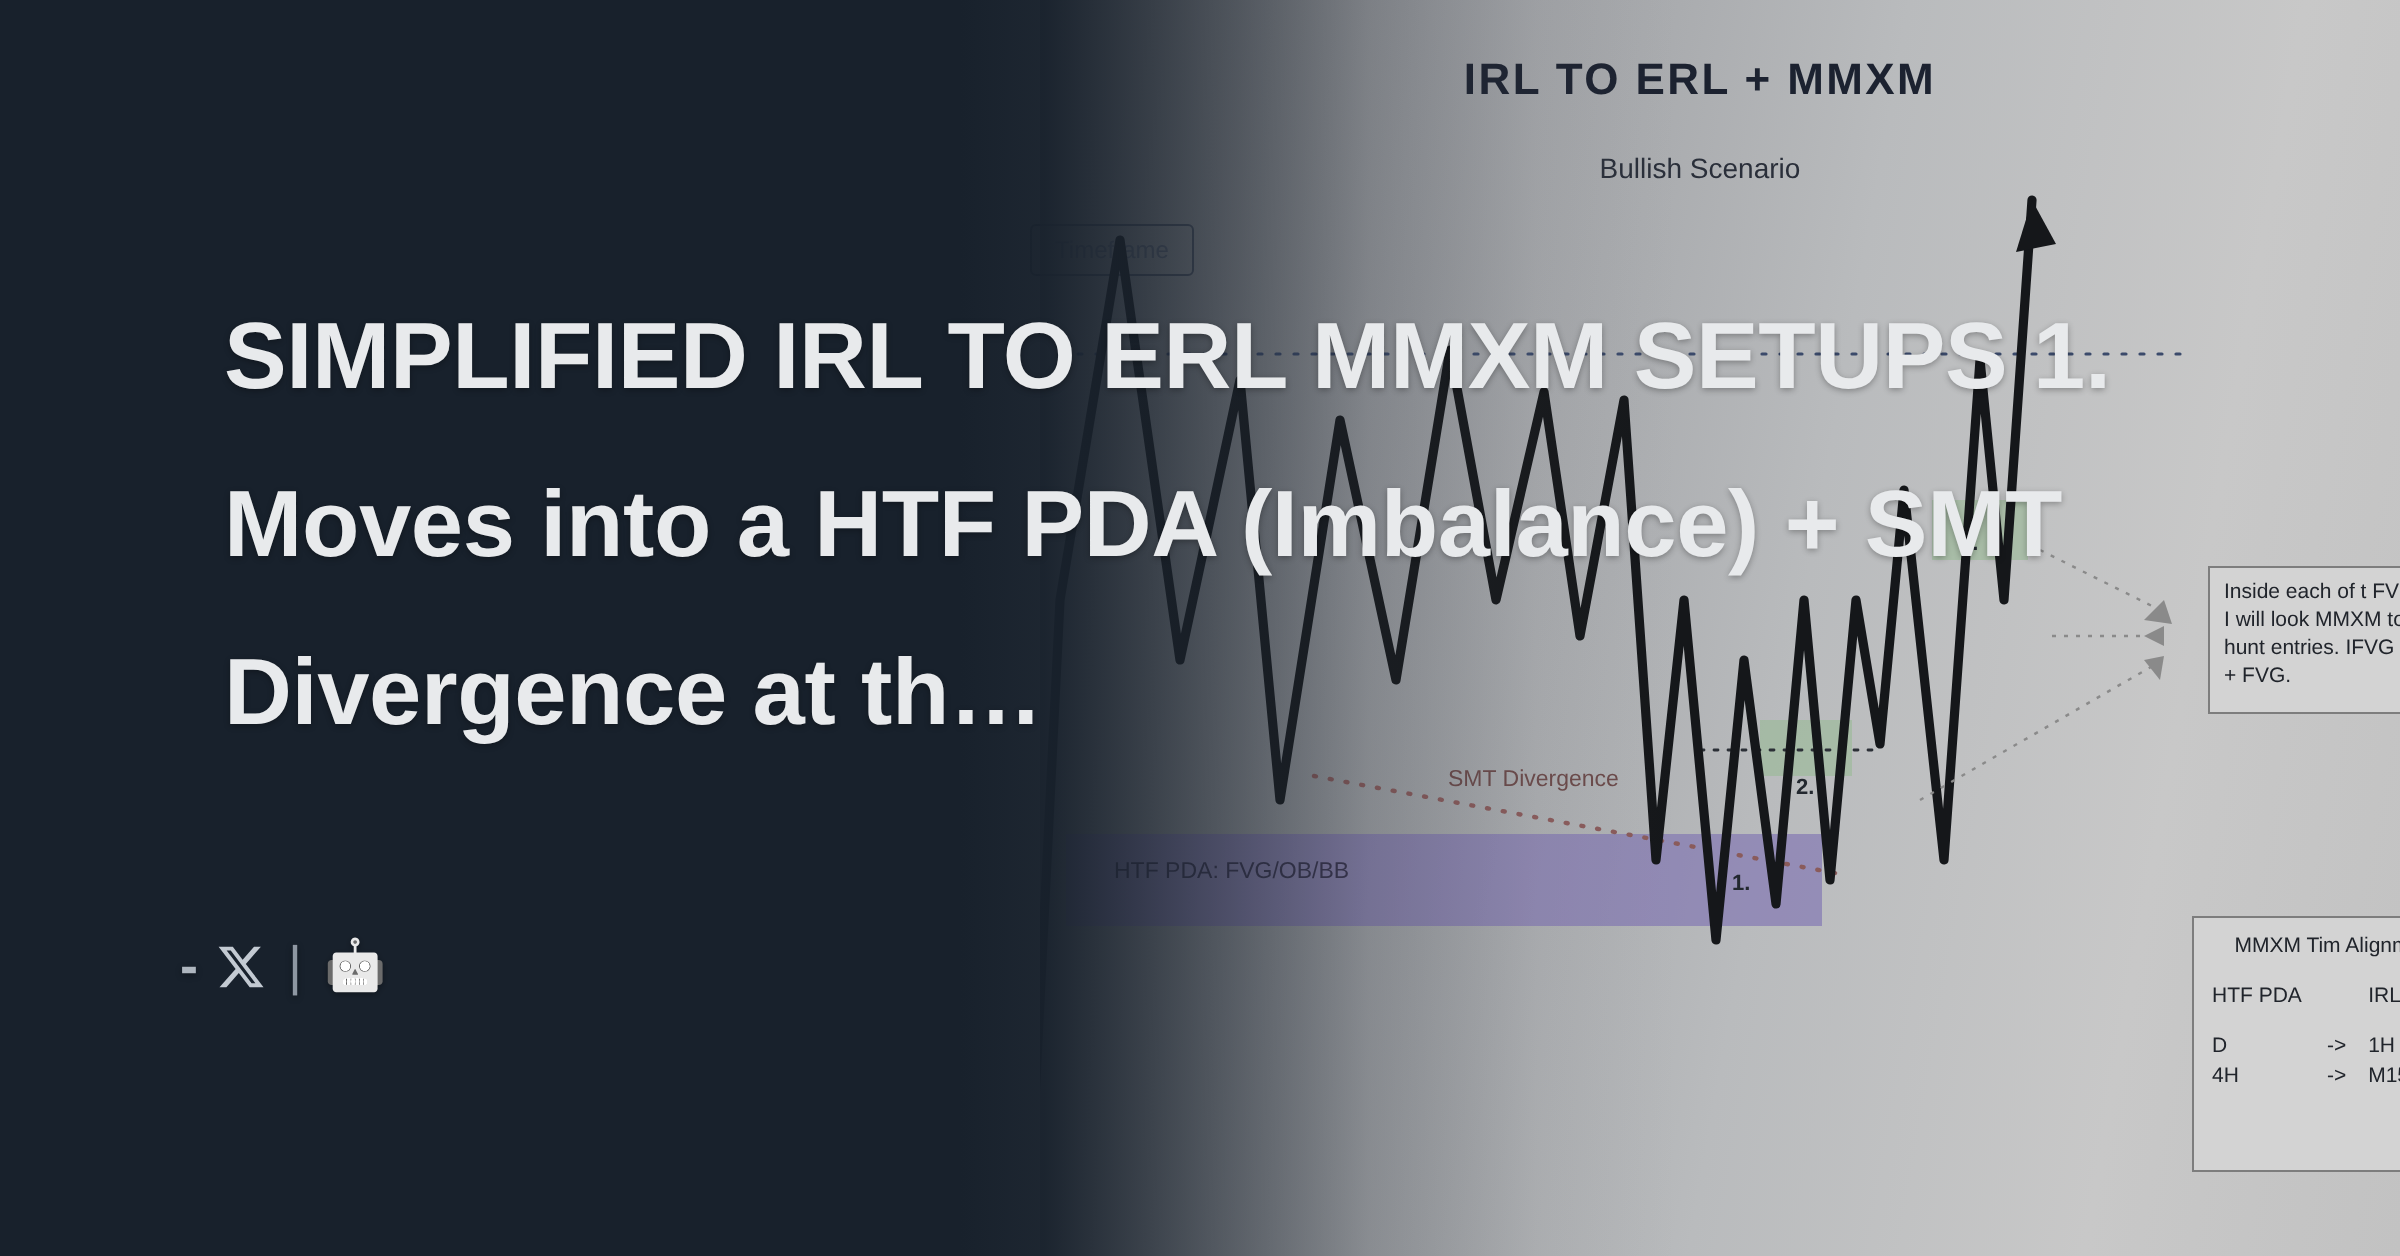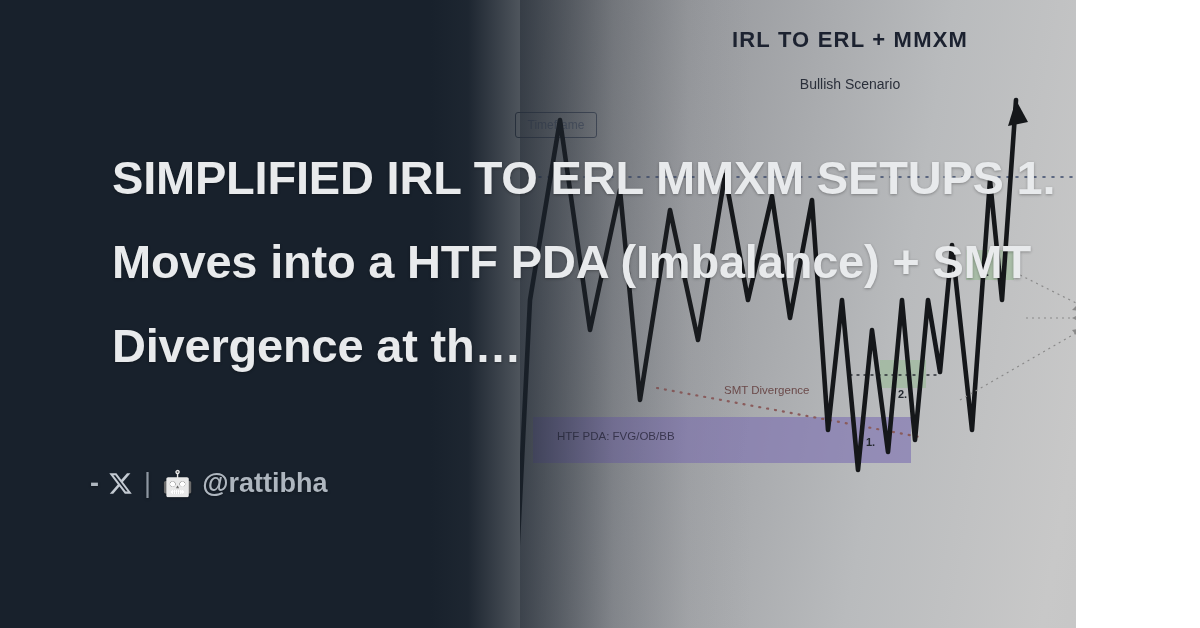--- a/index.html
+++ b/index.html
@@ -1,18 +1,18 @@
 <!DOCTYPE html>
 <html><head>
 <meta charset="utf-8">
 <style>
   html,body{margin:0;padding:0;background:#fff;}
   *{box-sizing:border-box;}
   .card{
-    position:relative;width:1076px;height:628px;overflow:hidden;
+    position:relative;width:1200px;height:628px;overflow:hidden;
     font-family:"Liberation Sans","DejaVu Sans",sans-serif;
     background:#c6c6c6;
   }
   
   .chart-layer{position:absolute;inset:0;overflow:hidden;}
   .chart-bg{
     position:absolute;left:520px;top:0;width:680px;height:628px;
     background:linear-gradient(100deg,#76787c 0%,#9a9ca0 25%,#b9bbbd 55%,#c8c8c8 80%,#c2c2c2 100%);
   }
   .chart-svg{position:absolute;left:520px;top:0;width:680px;height:628px;}
@@ -164,16 +164,15 @@
 
   <div class="headline">SIMPLIFIED IRL TO ERL MMXM SETUPS 1. Moves into a HTF PDA (Imbalance) + SMT Divergence at th…</div>
 
   <div class="byline">
     <span>-</span>
     <svg class="x-logo" viewBox="0 0 24 24">
       <path d="M18.24 2.25h3.31l-7.23 8.26 8.5 11.24h-6.65l-5.21-6.82-5.97 6.82H1.68l7.73-8.84L1.25 2.25h6.82l4.71 6.23 5.46-6.23zm-1.16 17.52h1.83L7.08 4.13H5.11l11.97 15.64z"></path>
     </svg>
     <span class="sep">|</span>
     <span class="bot-ico">🤖</span>
-    <span>@rattibha</span>
   </div>
 
 </div>
 
 </body></html>

